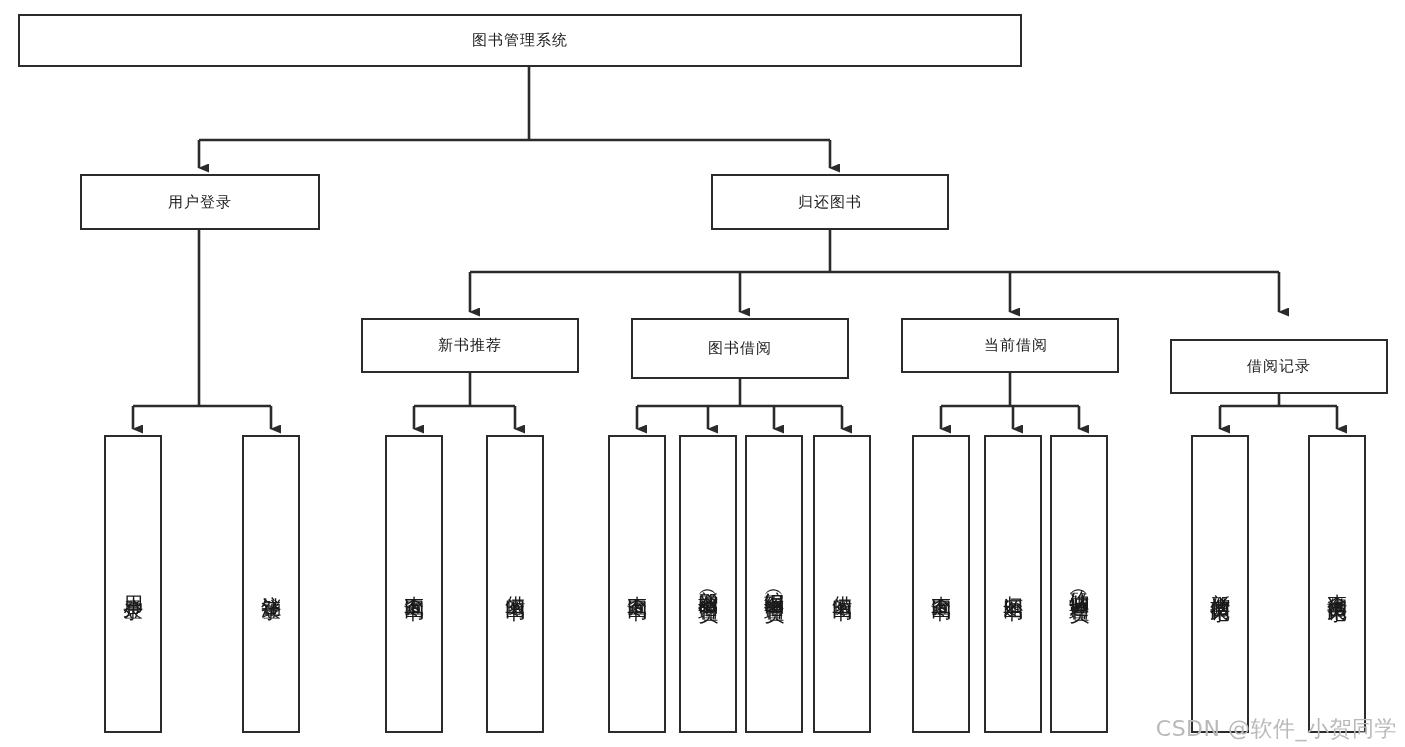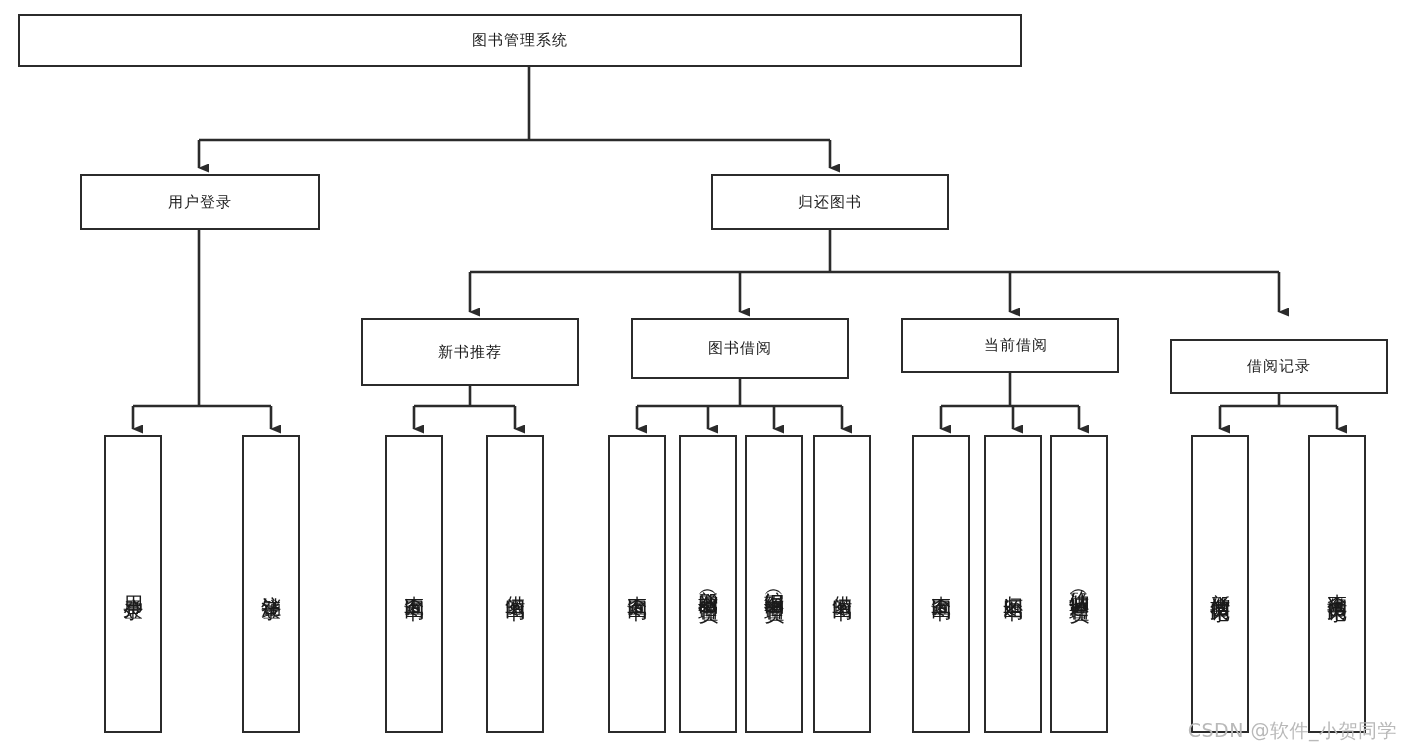--- a/index.html
+++ b/index.html
@@ -53,21 +53,21 @@
     line-height: 1.28;
     color: #1a1a1a;
     letter-spacing: 2px;
     max-height: 100%;
     text-align: center;
   }
   .watermark {
     position: absolute;
     right: 8px;
     bottom: 3px;
-    font-size: 19px;
+    font-size: 22px;
     color: #b9b9b9;
     white-space: nowrap;
     letter-spacing: 0.5px;
   }
 </style>
 </head>
 <body>
 
 <div id="canvas">
 
@@ -140,21 +140,21 @@
     <span class="node-label">图书管理系统</span>
   </div>
 
   <div class="node-box horizontal" style="left:80px; top:174px; width:240px; height:56px;">
     <span class="node-label">用户登录</span>
   </div>
   <div class="node-box horizontal" style="left:711px; top:174px; width:238px; height:56px;">
     <span class="node-label">归还图书</span>
   </div>
 
-  <div class="node-box horizontal" style="left:361px; top:318px; width:218px; height:68px;text-align:right;">
+  <div class="node-box horizontal" style="left:361px; top:318px; width:218px; height:55px;text-align:right;">
     <span class="node-label">新书推荐</span>
   </div>
   <div class="node-box horizontal" style="left:631px; top:318px; width:218px; height:61px;">
     <span class="node-label">图书借阅</span>
   </div>
   <div class="node-box horizontal" style="left:901px; top:318px; width:218px; height:55px;padding-left:12px;">
     <span class="node-label">当前借阅</span>
   </div>
   <div class="node-box horizontal" style="left:1170px; top:318px; width:218px; height:55px;margin-top:21px;">
     <span class="node-label">借阅记录</span>

